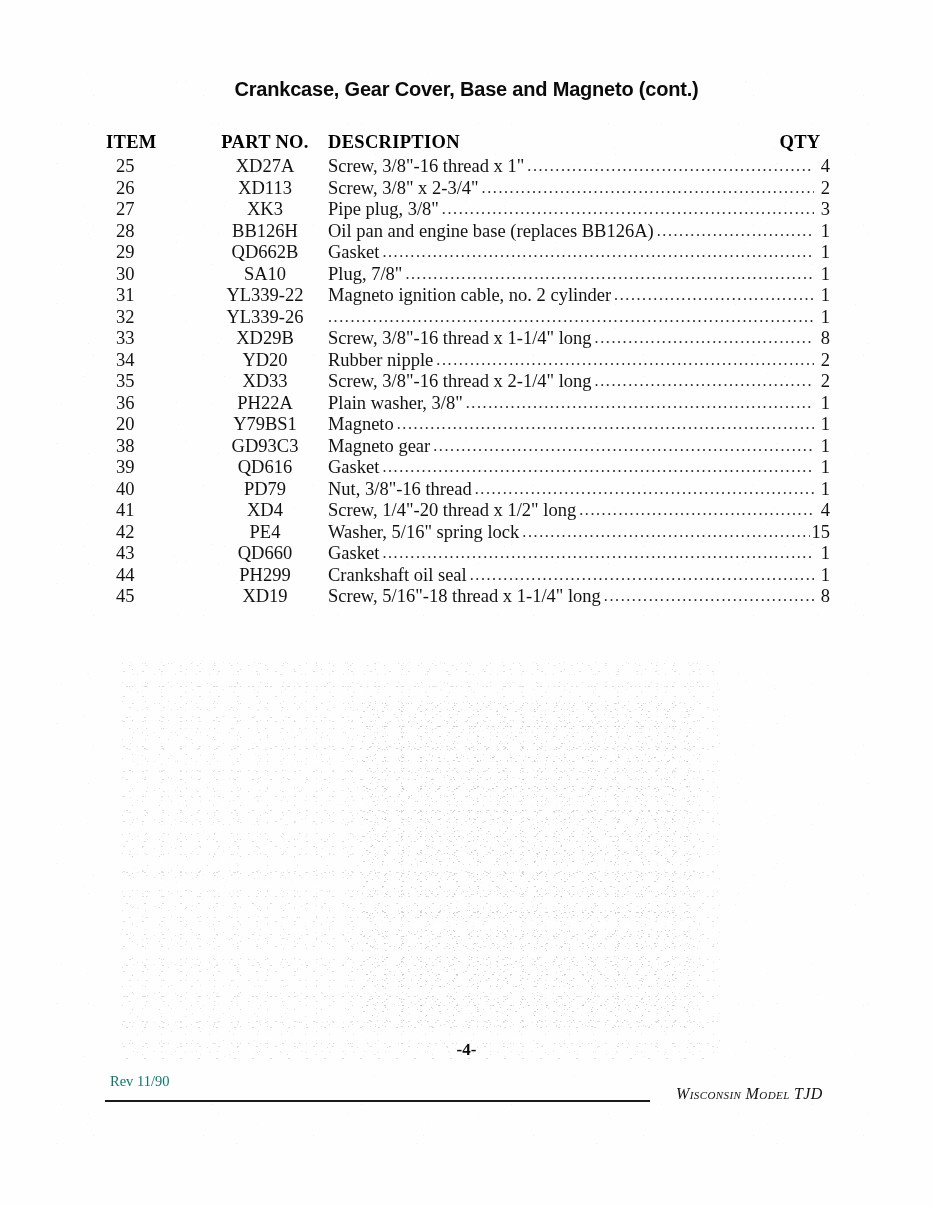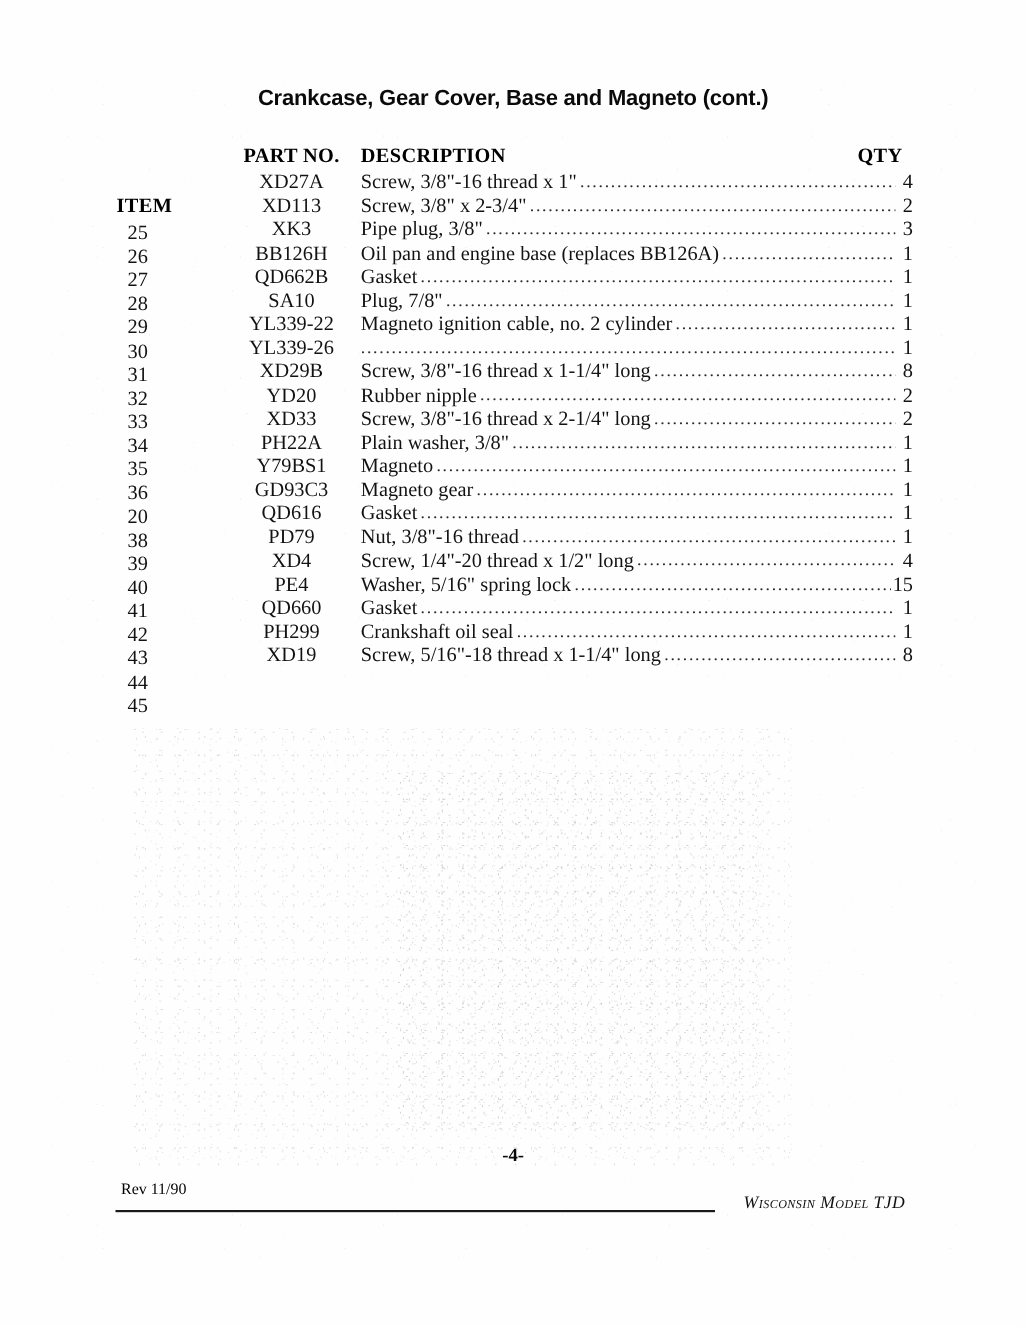--- a/index.html
+++ b/index.html
@@ -95,21 +95,21 @@
     line-height: 21.5px;
     white-space: nowrap;
   }
   .thead {
     height: 26px;
     line-height: 24px;
     font-weight: bold;
     font-size: 18.5px;
     letter-spacing: 0.3px;
   }
-  .c-item   { position: absolute; left: 0px;   width: 64px; text-align: left; margin-top: 46px; }
+  .c-item   { position: absolute; left: 0px;   width: 64px; text-align: left; }
   .c-part   { position: absolute; left: 86px;  width: 150px; text-align: center; }
   .c-desc   { position: absolute; left: 224px; right: 0px; text-align: left;
               overflow: hidden; }
   .c-qty    { position: absolute; right: 0px;  width: 40px; text-align: center; }
 
   .thead .c-item { left: 2px; }
   .thead .c-part { left: 86px; }
   .thead .c-desc { left: 224px; }
   .thead .c-qty  { right: 0px; width: 60px; }
 
@@ -151,21 +151,21 @@
     text-align: center;
     font-weight: bold;
     font-size: 17px;
     color: #0a0a0a;
   }
   .rev-label {
     position: absolute;
     left: 110px;
     top: 1073px;
     font-size: 14.5px;
-    color: #000000;
+    color: #0f766e;
   }
   .footer-rule {
     position: absolute;
     left: 105px;
     top: 1100px;
     width: 545px;
     height: 2px;
     background: #1a1a1a;
   }
   .model-label {

